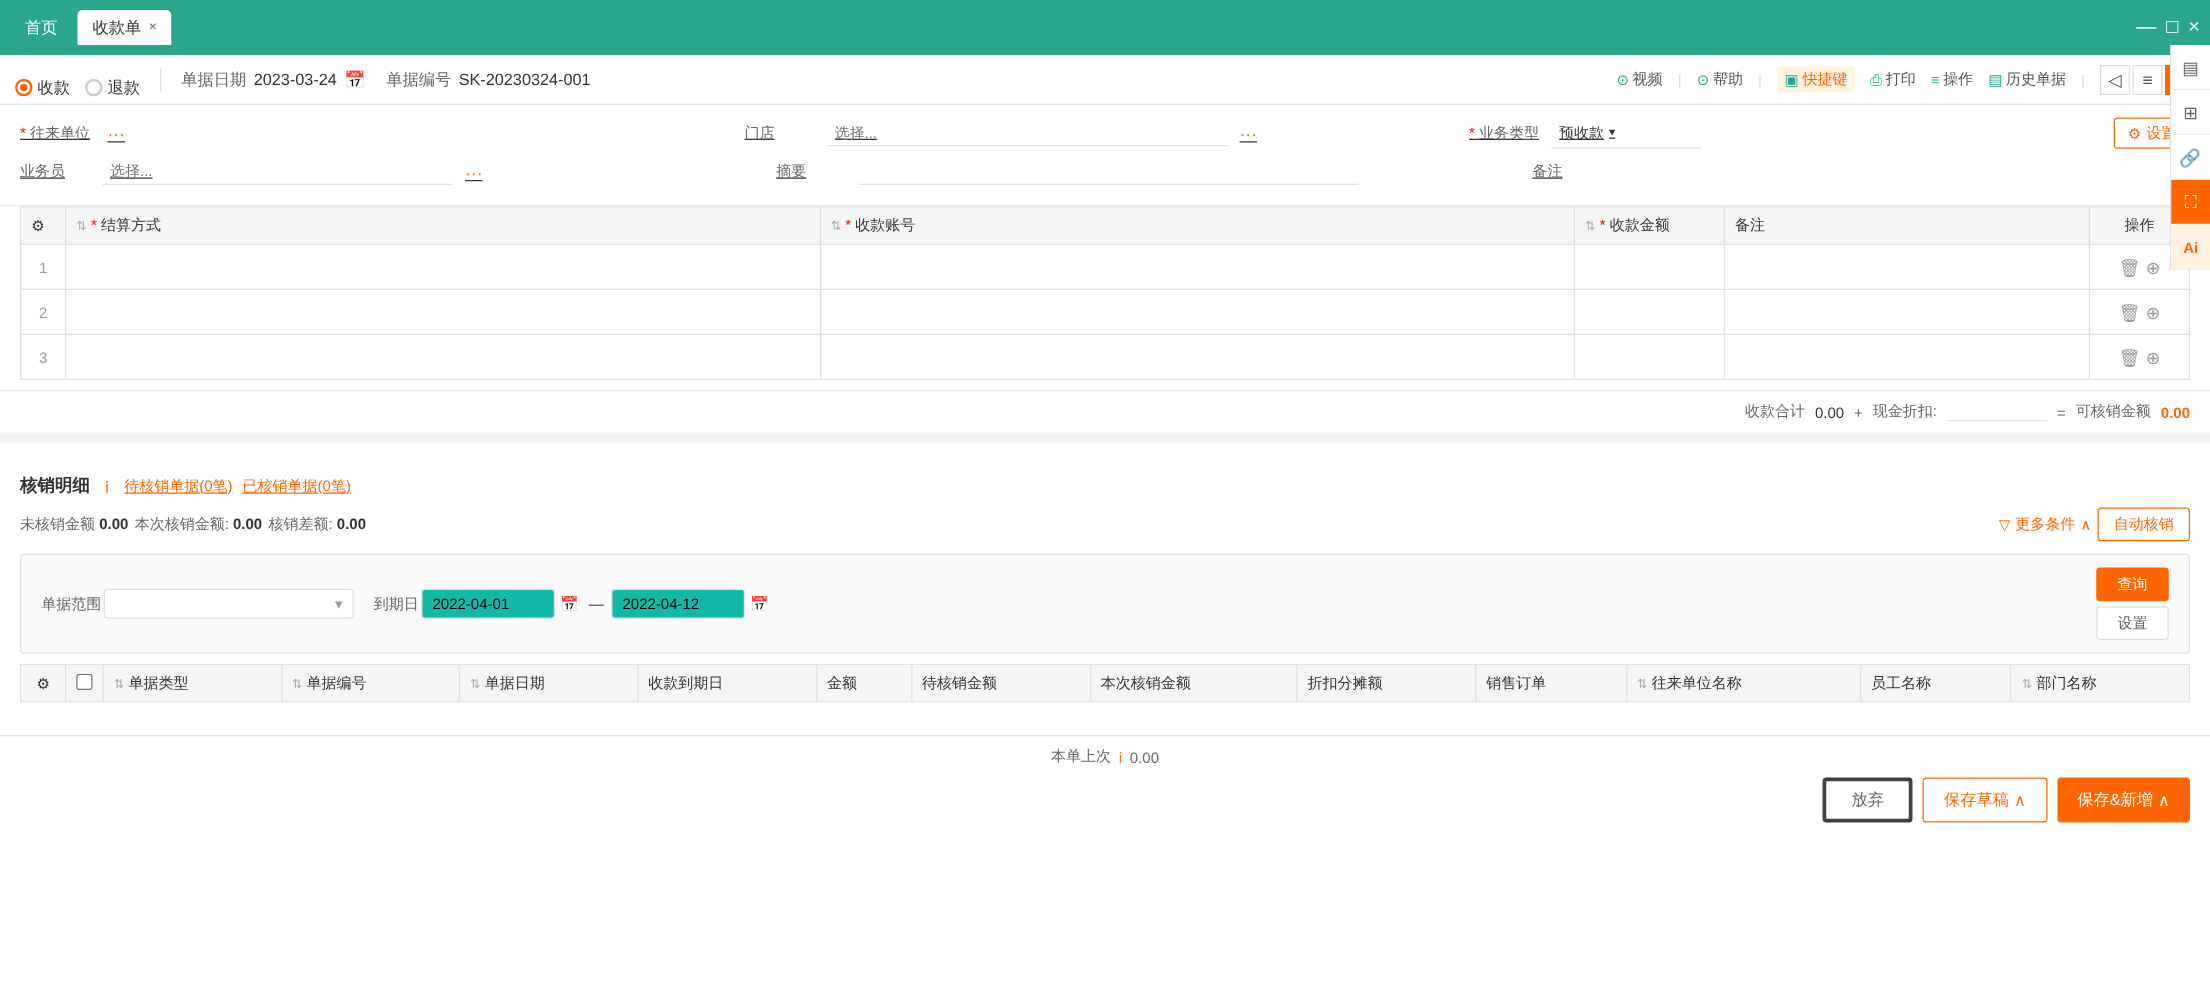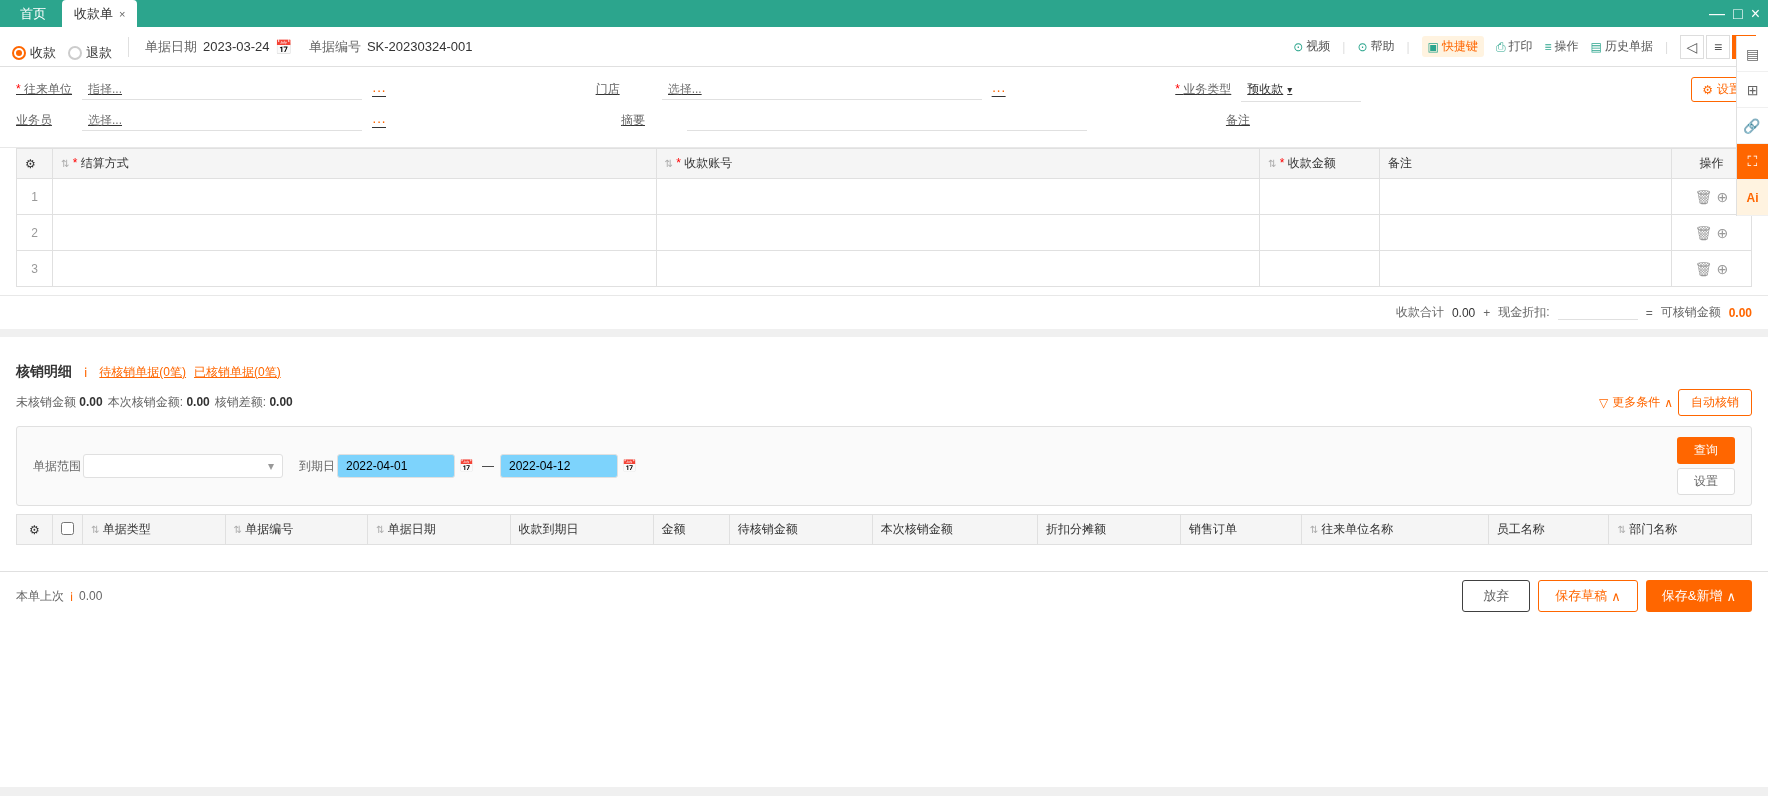--- a/index.html
+++ b/index.html
@@ -3,21 +3,21 @@
   <meta charset="utf-8">
   <style>
     * { box-sizing: border-box; margin: 0; padding: 0; }
     body { font-family: "Microsoft YaHei", "PingFang SC", sans-serif; font-size: 13px; background: #f0f0f0; color: #333; height: 796px; overflow: hidden; }
 
     
     .tab-bar {
       display: flex;
       align-items: center;
       background: #2ca58d;
-      height: 27px;
+      height: 44px;
       padding: 0 8px;
       gap: 4px;
     }
     .tab-item {
       display: flex;
       align-items: center;
       padding: 0 12px;
       height: 28px;
       border-radius: 4px 4px 0 0;
       cursor: pointer;
@@ -359,22 +359,22 @@
       align-items: center;
       gap: 2px;
       font-size: 12px;
     }
     .filter-label { color: #666; white-space: nowrap; }
     .filter-date {
       border: 1px solid #e0e0e0;
       padding: 4px 8px;
       border-radius: 3px;
       font-size: 12px;
-      width: 118px;
-      background: #7dd3fc;
+      width: 107px;
+      background: #14b8a6;
     }
     .filter-actions {
       margin-left: auto;
       display: flex;
       flex-direction: column;
       gap: 4px;
     }
     .query-btn {
       background: #f60;
       color: #fff;
@@ -414,35 +414,36 @@
     
     .footer {
       display: flex;
       align-items: center;
       padding: 8px 16px;
       background: #fff;
       border-top: 1px solid #e0e0e0;
       gap: 8px;
       position: sticky;
       bottom: 0;
+      flex-direction: column;
     }
     .footer-info {
       display: flex;
       align-items: center;
       gap: 6px;
       font-size: 12px;
       color: #666;
     }
     .footer-actions {
       margin-left: auto;
       display: flex;
       gap: 8px;
     }
     .discard-btn {
-      border: 1px solid #404040;
+      border: 3px solid #404040;
       background: #fff;
       color: #666;
       padding: 6px 20px;
       border-radius: 3px;
       cursor: pointer;
       font-size: 13px;
     }
     .save-draft-btn {
       border: 1px solid #f60;
       background: #fff;
@@ -577,21 +578,20 @@
   </div>
 </div>
 
 <div class="main-content">
 
   <div class="form-section">
 
     <div class="form-row">
       <div class="form-field" style="flex:2">
         <span class="form-field-label required">往来单位</span>
-        <input type="text" class="form-input" placeholder="指择..." style="">
         <span class="more-btn">···</span>
       </div>
       <div style="flex:0.3"></div>
       <div class="form-field" style="flex:2">
         <span class="form-field-label">门店</span>
         <input type="text" class="form-input" style="max-width: 320px;" placeholder="选择...">
         <span class="more-btn">···</span>
       </div>
       <div style="flex:0.3"></div>
       <div class="form-field" style="flex:2">

